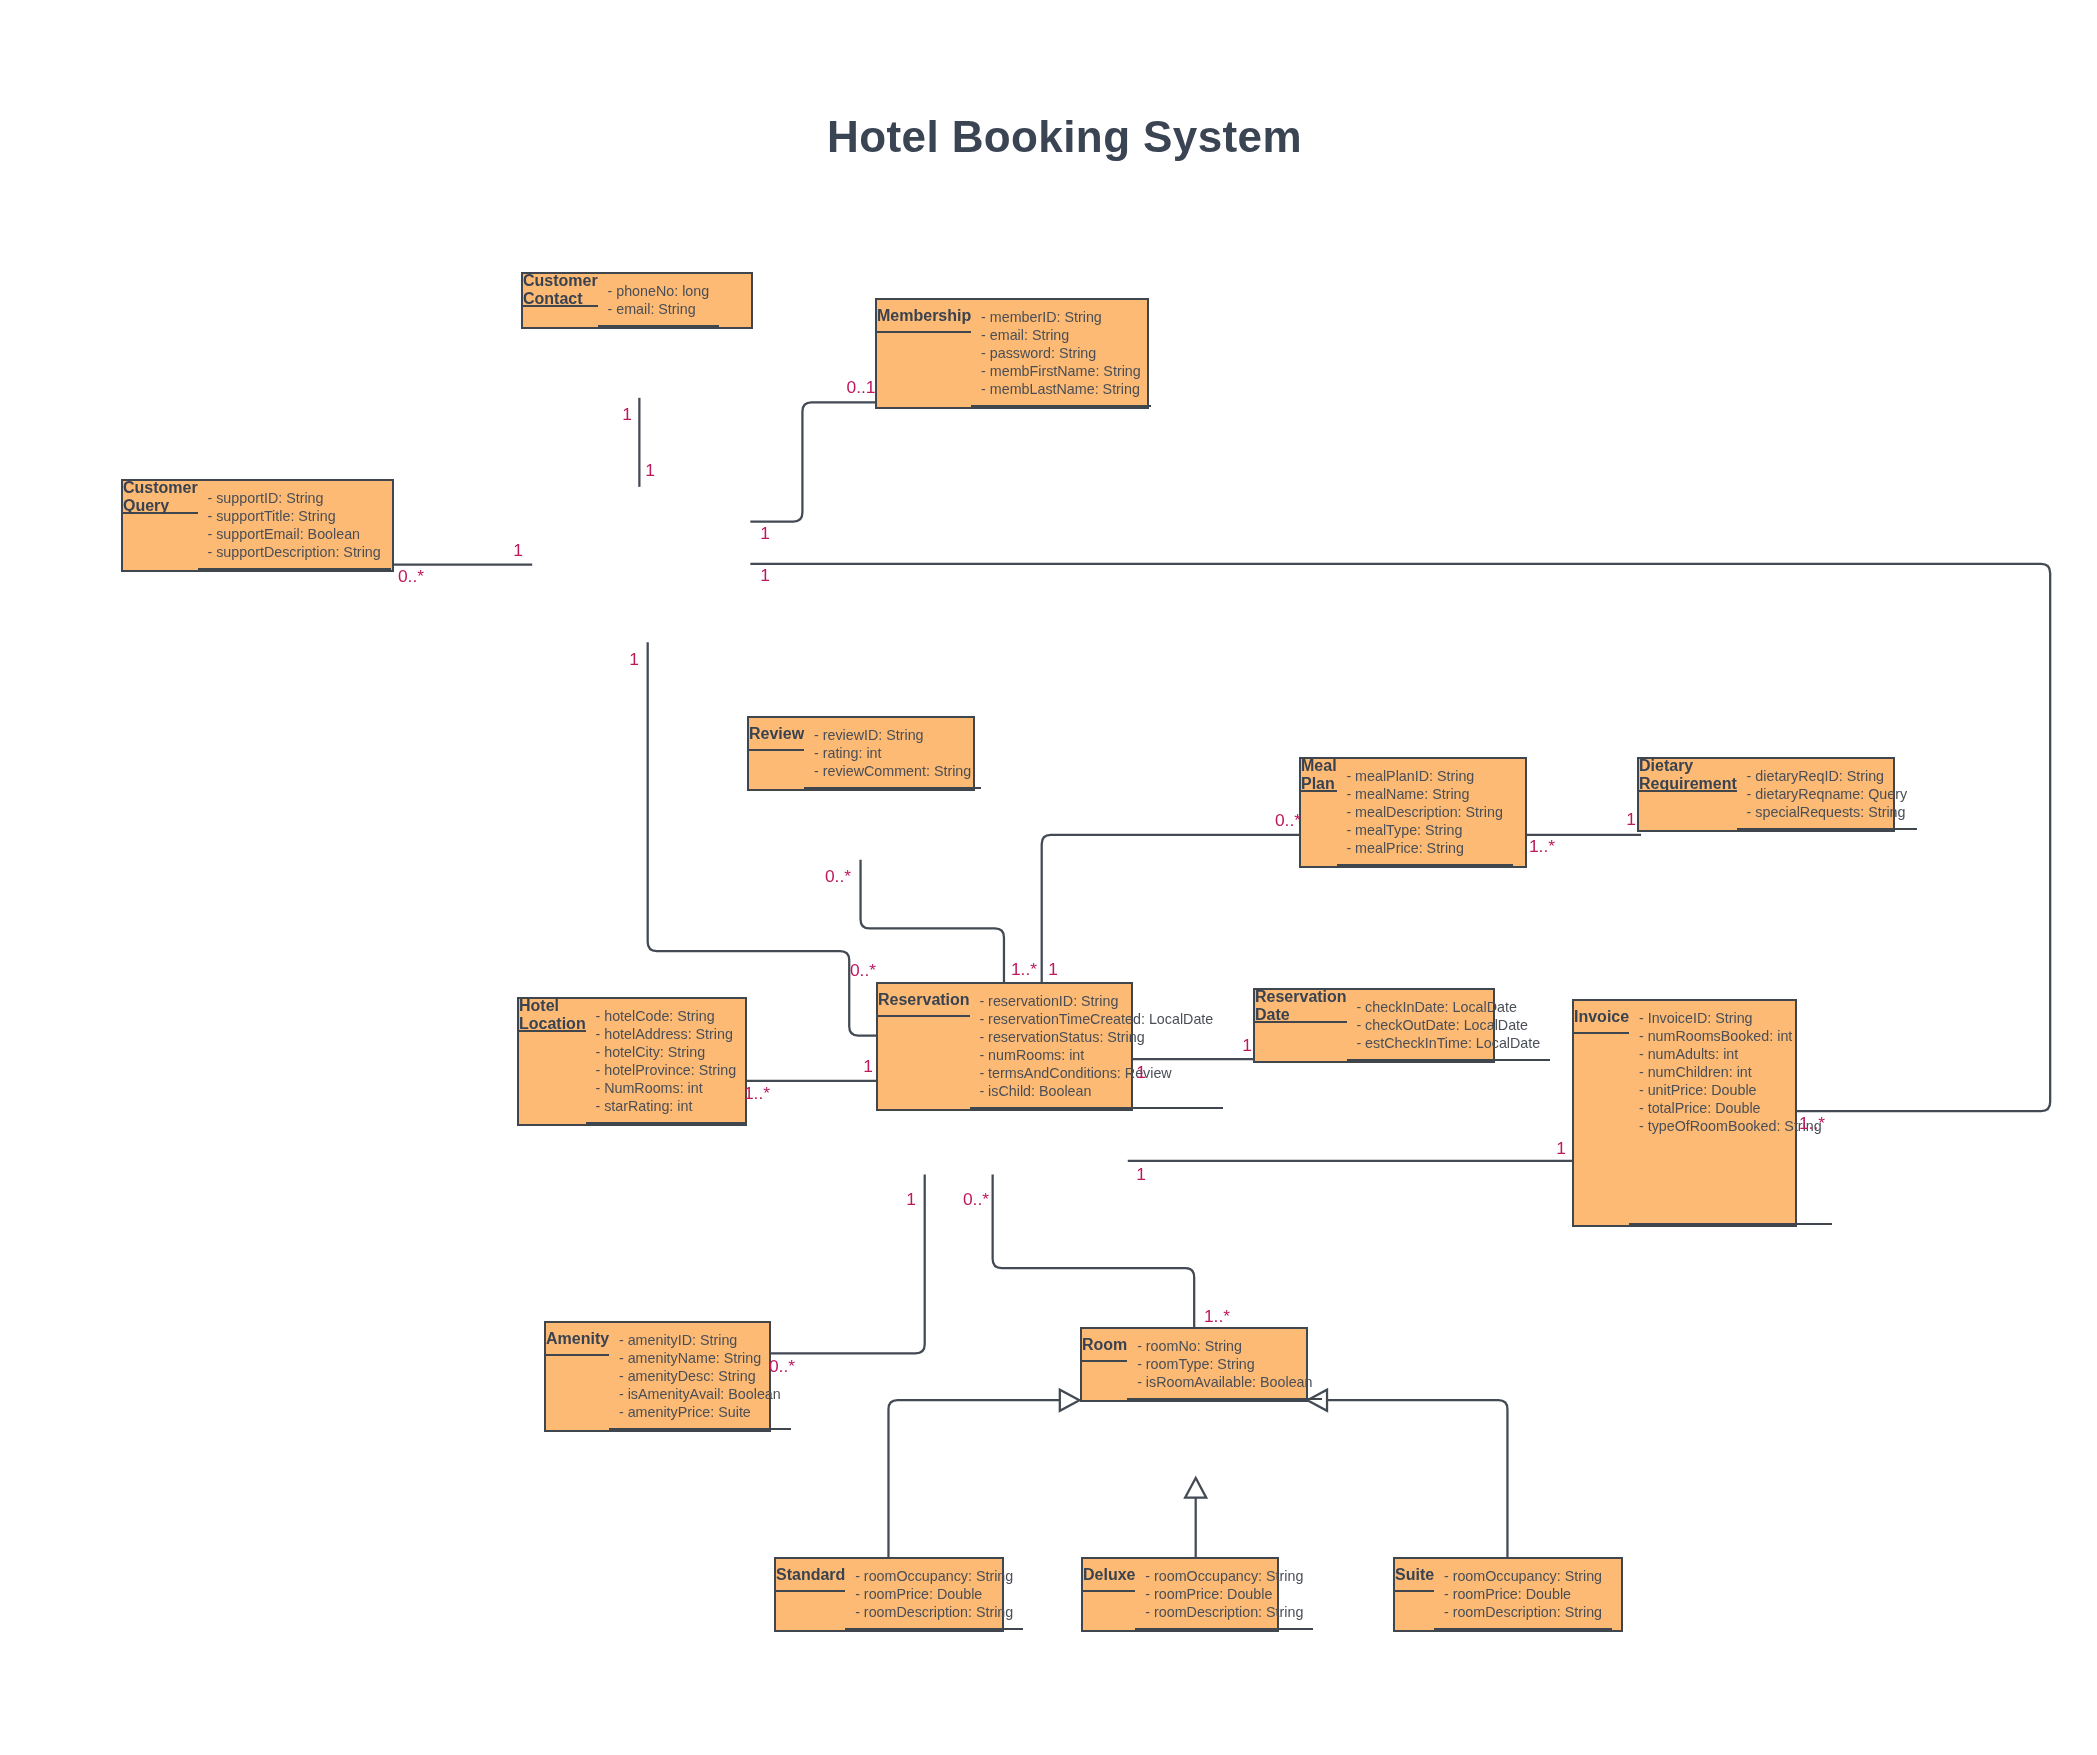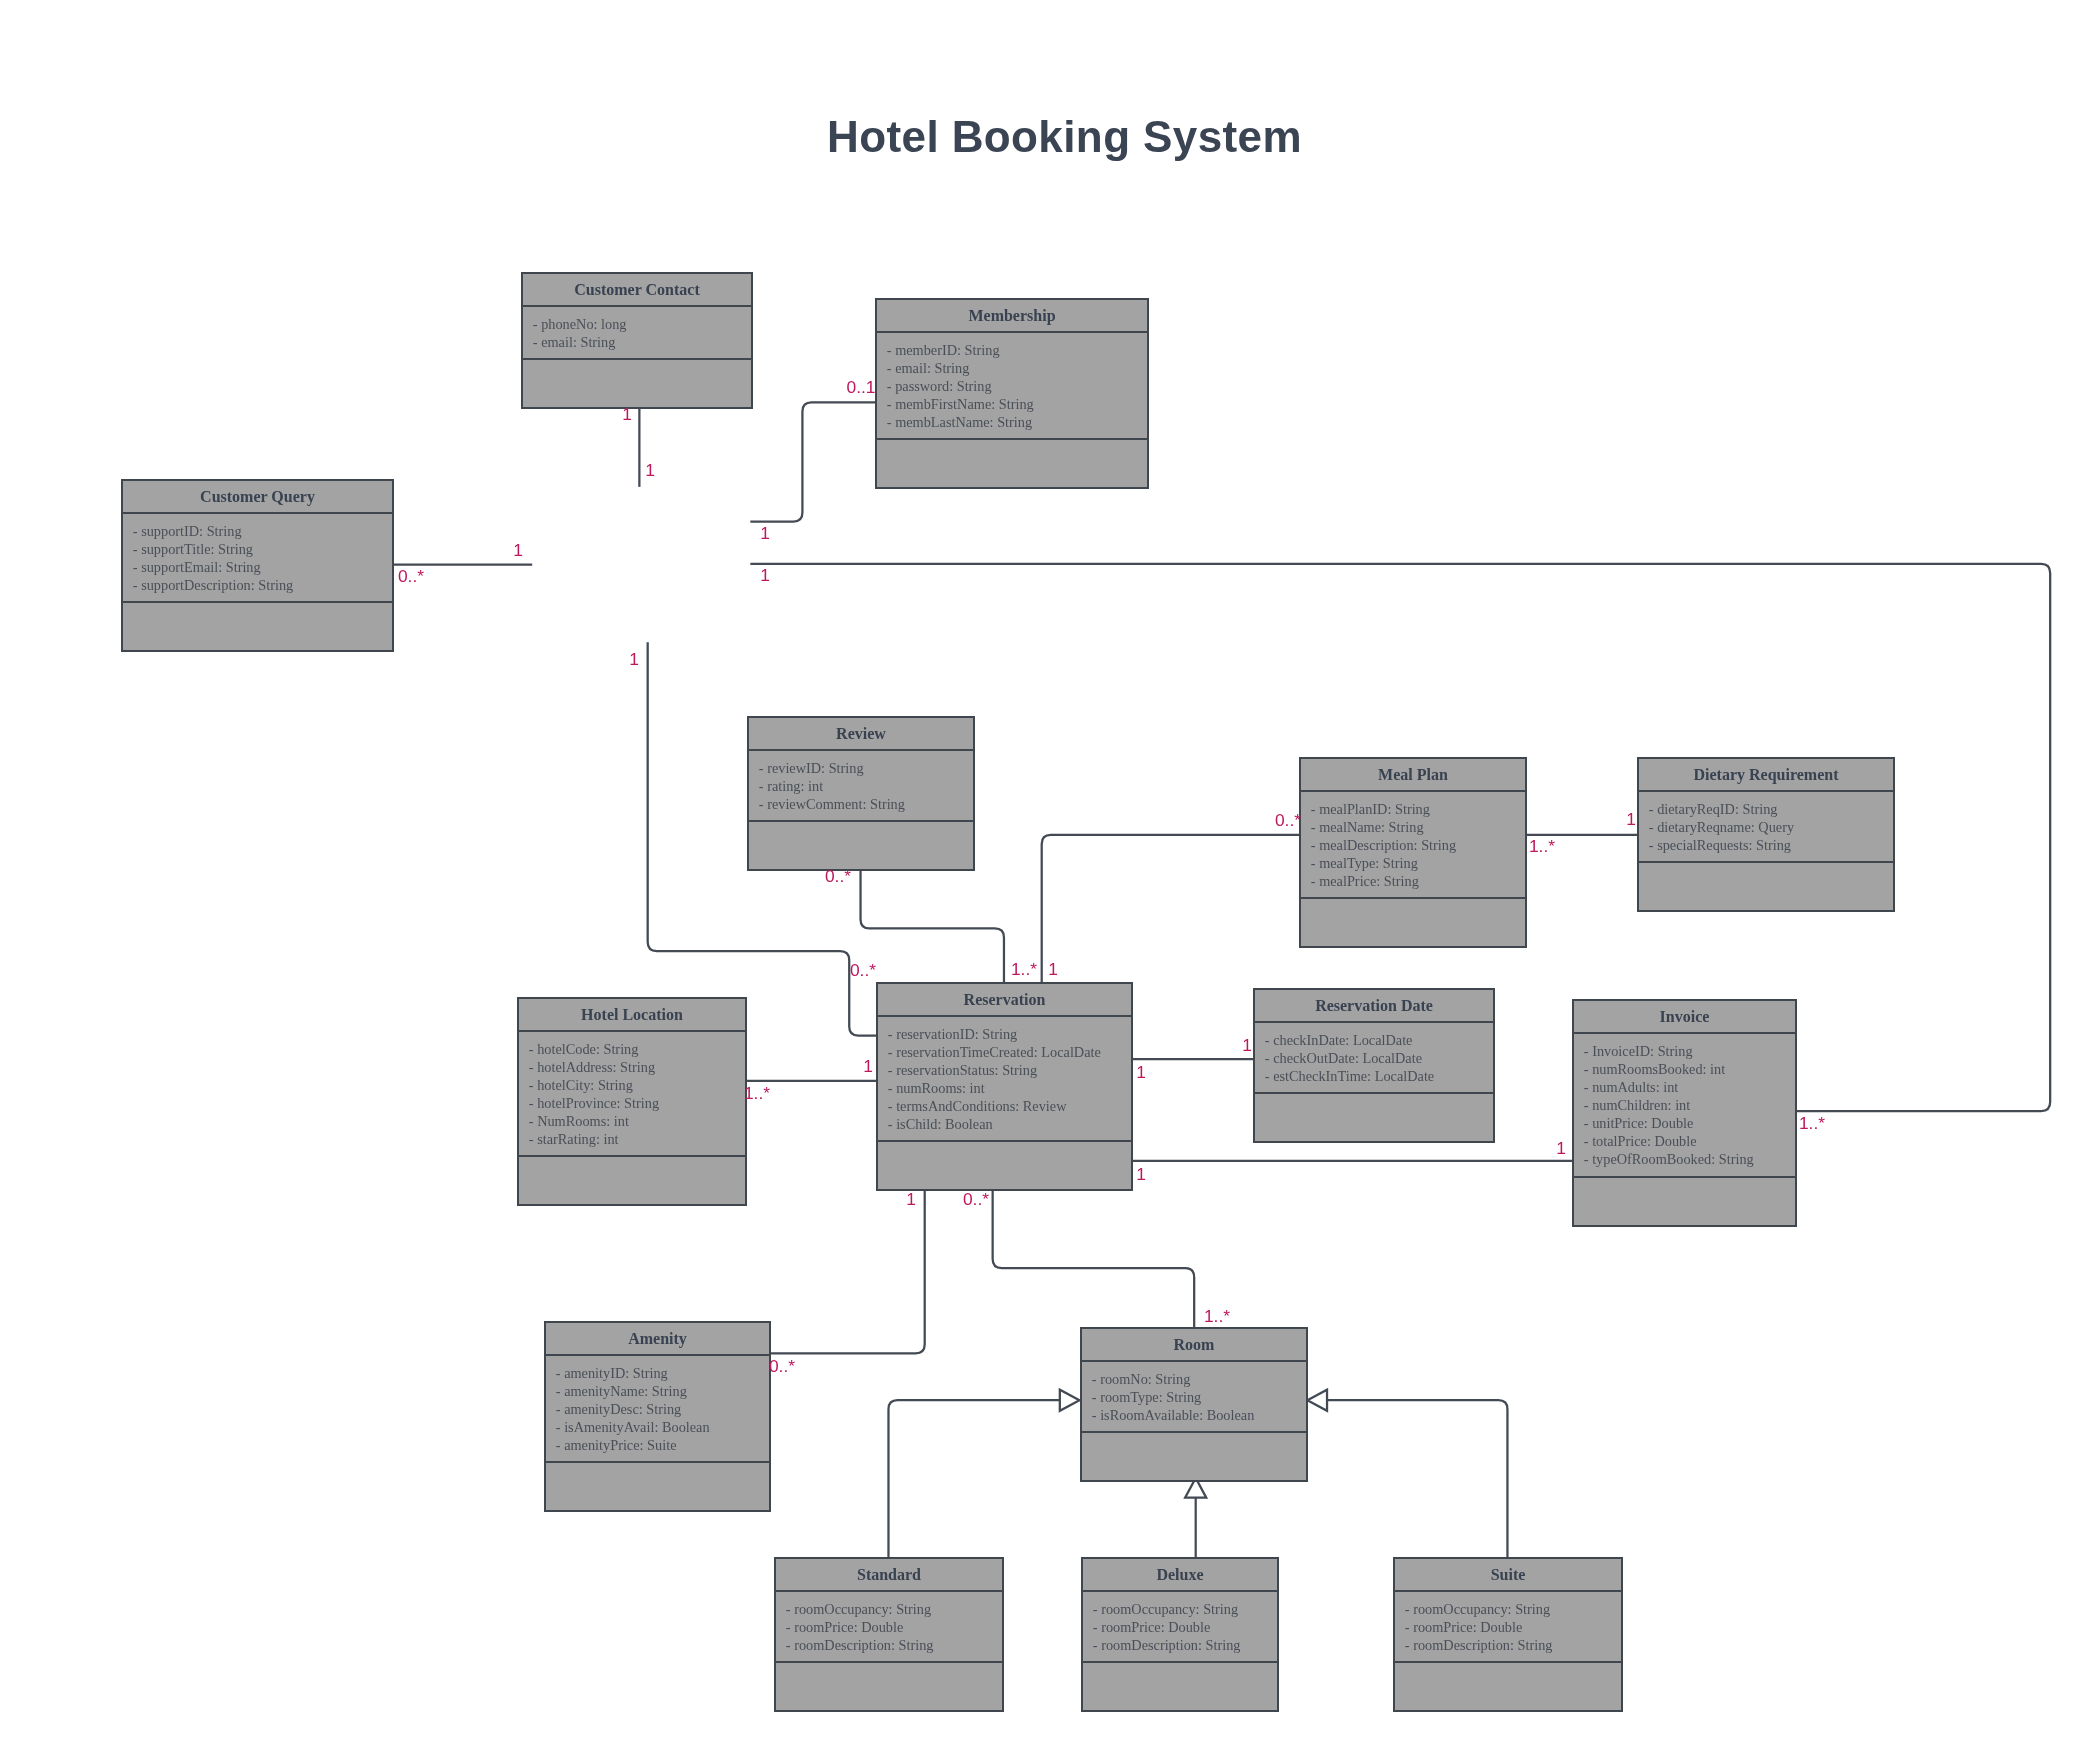--- a/index.html
+++ b/index.html
@@ -1,22 +1,22 @@
 <!DOCTYPE html>
 <html style="font-size:12px"><head>
 <meta charset="utf-8">
 <style>
   html,body{margin:0;padding:0;background:#ffffff;}
   .canvas{position:relative;width:2097px;height:1755px;background:#ffffff;overflow:hidden;
           font-family:"Liberation Sans", sans-serif;}
   .diagram-title{position:absolute;left:0;top:112px;width:2129px;text-align:center;
           font-size:44px;font-weight:bold;color:#3a4452;letter-spacing:0.4px;}
   svg.connectors{position:absolute;left:0;top:0;z-index:1;}
-  .uml-class{position:absolute;z-index:2;border:2.3px solid #40464e;background:#a3a3a3;
-          display:flex;flex-direction:column;box-sizing:border-box;font-family:Liberation Serif, serif;}
+  .uml-class{position:absolute;z-index:2;border:2.3px solid #40464e;background:#fdba74;
+          display:flex;flex-direction:row;box-sizing:border-box;}
   .uml-title{height:31px;flex:0 0 31px;border-bottom:2.3px solid #40464e;display:flex;
           align-items:center;justify-content:center;font-size:16px;font-weight:bold;color:#394250;}
   .uml-attrs{flex:1 1 auto;padding:7.6px 9.8px;font-size:14.3px;line-height:18px;color:#4a4f57;
           border-bottom:2.3px solid #40464e;white-space:pre;}
   .uml-attrs .attr-line{white-space:pre;}
   .uml-methods{flex:0 0 47px;height:47px;}
   .labels-layer{position:absolute;left:0;top:0;z-index:3;}
   .mult{position:absolute;transform:translate(-50%,-50%);font-size:17.4px;color:#be185d;
           line-height:1;white-space:nowrap;}
 </style>
@@ -56,21 +56,21 @@
   </div>
 
   <div class="uml-class" style="left:875px;top:298px;width:274px">
     <div class="uml-title">Membership</div>
     <div class="uml-attrs"><div class="attr-line">- memberID: String</div><div class="attr-line">- email: String</div><div class="attr-line">- password: String</div><div class="attr-line">- membFirstName: String</div><div class="attr-line">- membLastName: String</div></div>
     <div class="uml-methods"></div>
   </div>
 
   <div class="uml-class" style="left:121px;top:479px;width:273px">
     <div class="uml-title">Customer Query</div>
-    <div class="uml-attrs"><div class="attr-line">- supportID: String</div><div class="attr-line">- supportTitle: String</div><div class="attr-line">- supportEmail: String</div><div class="attr-line">- supportDescription: String</div></div>
+    <div class="uml-attrs"><div class="attr-line">- supportID: String</div><div class="attr-line">- supportTitle: String</div><div class="attr-line">- supportEmail: Boolean</div><div class="attr-line">- supportDescription: String</div></div>
     <div class="uml-methods"></div>
   </div>
 
 
   <div class="uml-class" style="left:747px;top:716px;width:228px">
     <div class="uml-title">Review</div>
     <div class="uml-attrs"><div class="attr-line">- reviewID: String</div><div class="attr-line">- rating: int</div><div class="attr-line">- reviewComment: String</div></div>
     <div class="uml-methods"></div>
   </div>
 

